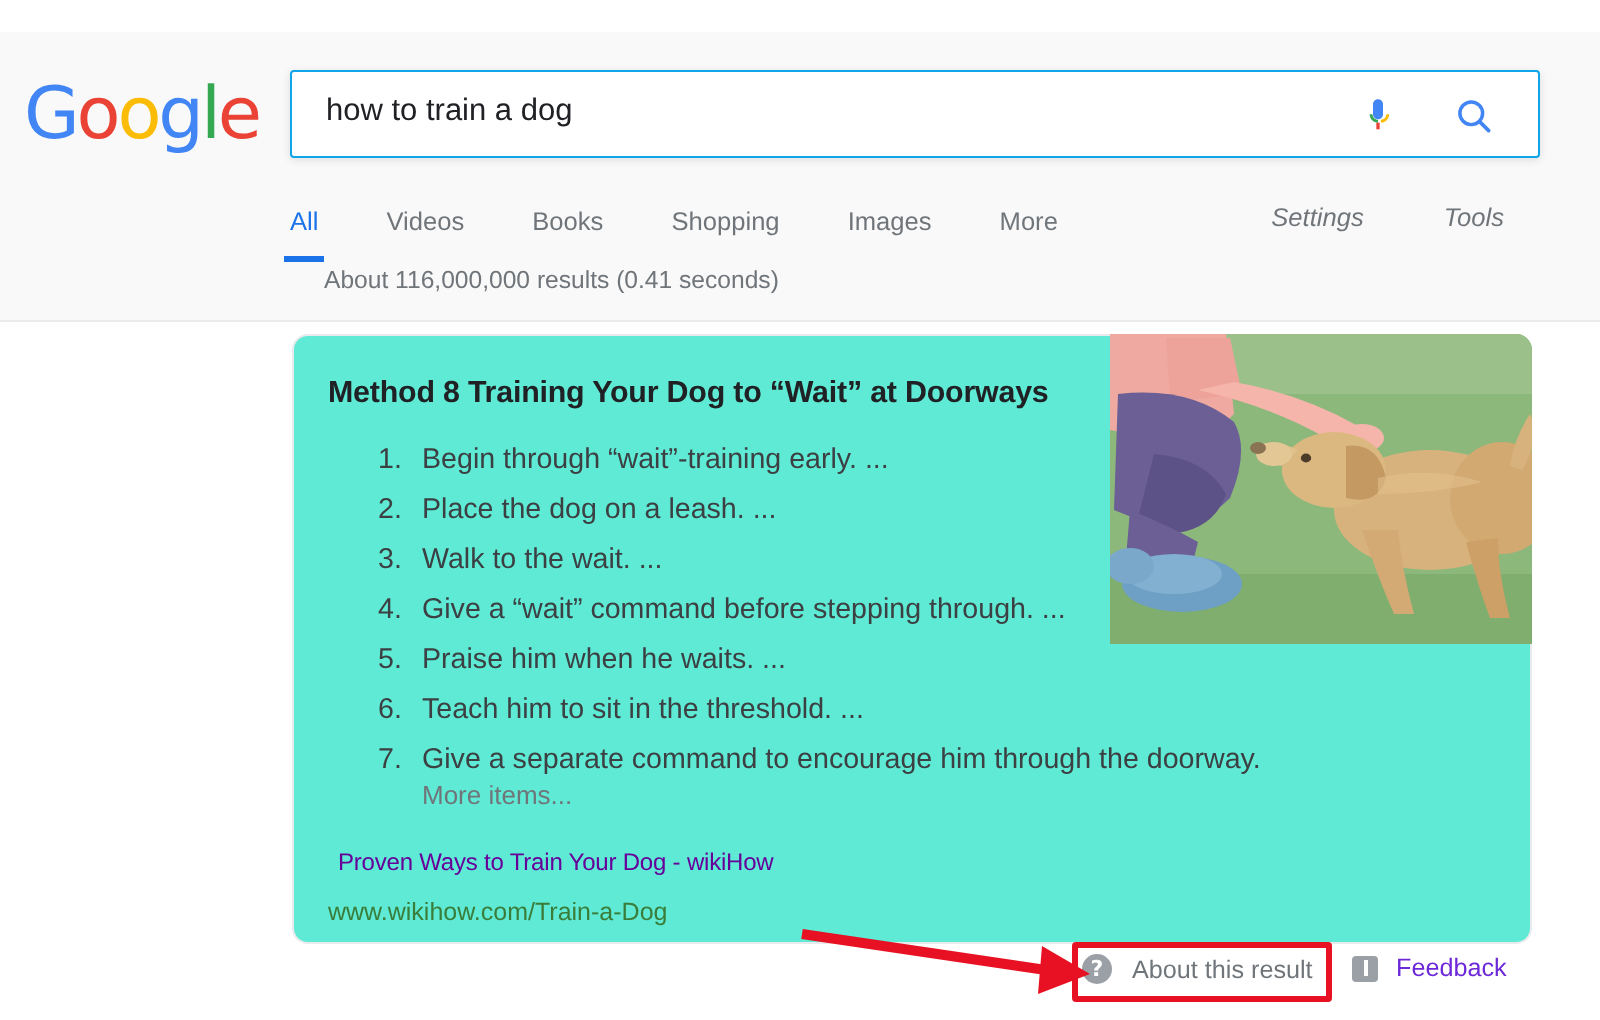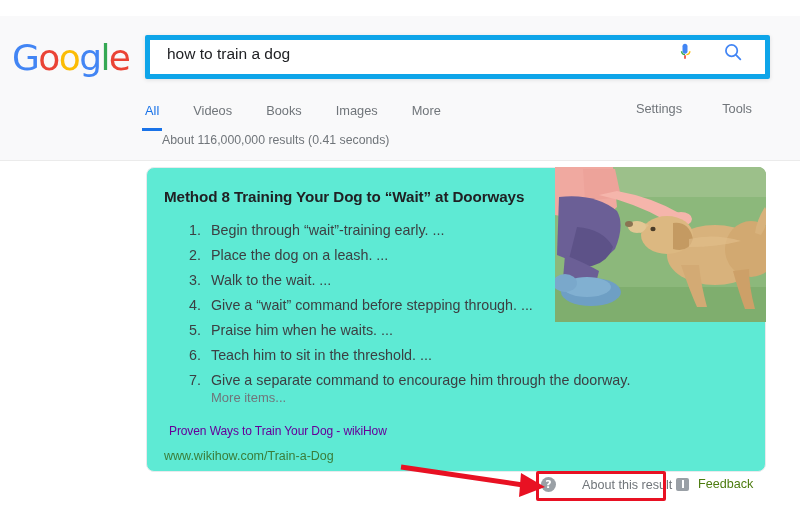--- a/index.html
+++ b/index.html
@@ -22,24 +22,24 @@
     font-size: 36px; line-height: 40px;
     font-family: "DejaVu Sans", sans-serif;
     letter-spacing: -1.6px; font-weight: 400; user-select: none;
   }
   .logo span { display: inline-block; }
 
   .searchbox {
     position: absolute; left: 145px; top: 19px;
     width: 625px; height: 44px;
     background: #fff;
-    border: 5px solid #0ea5e9;
+    border: 1px solid #0ea5e9;
     border-radius: 2px;
     box-shadow: 0 1px 4px rgba(32,33,36,.12);
-    display: flex; align-items: flex-end;
+    display: flex; align-items: flex-start;
   }
   .search-input {
     flex: 1 1 auto; border: none; outline: none;
     font-size: 15.5px; color: #202124;
     font-family: "Liberation Sans", sans-serif;
     padding: 0 14px 0 17px; background: transparent; height: 40px;
   }
   .sb-icon { width: 44px; height: 44px; display: flex; align-items: center; justify-content: center; cursor: pointer; }
   .sb-icon.mic { margin-right: 4px; }
   .sb-icon.search { margin-right: 10px; }
@@ -57,21 +57,21 @@
   }
   .tab.active { color: #1a73e8; }
   .tab.active::after {
     content: ""; position: absolute; left: -3px; right: -3px; bottom: 0;
     height: 3px; background: #1a73e8;
   }
   .tabs-right {
     position: absolute; top: 80px; right: 48px;
     display: flex; font-size: 12.8px;
   }
-  .tabs-right .tab { margin-right: 0; margin-left: 40px; }
+  .tabs-right .tab { margin-right: 0; margin-left: 40px; font-style: italic; }
 
   
   .stats {
     position: absolute; left: 162px; top: 133px;
     font-size: 12.3px; color: #70757a;
   }
 
   
   .card {
     position: absolute; left: 146px; top: 167px;
@@ -115,26 +115,26 @@
   .result-url {
     position: absolute; left: 17px; top: 281px;
     font-size: 12.5px; color: #3a7d3a;
   }
 
   
   .about-result {
     position: absolute; left: 541px; top: 477px;
     display: flex; align-items: center; cursor: pointer;
   }
-  .about-label { font-size: 12.6px; color: #70757a; margin-left: 26px; text-align: center; }
+  .about-label { font-size: 12.6px; color: #70757a; margin-left: 10px; text-align: center; }
   .feedback {
     position: absolute; left: 676px; top: 477px;
     display: flex; align-items: center; cursor: pointer;
   }
-  .feedback-label { font-size: 12.6px; color: #4d7c0f; margin-left: 9px; }
+  .feedback-label { font-size: 12.6px; color: #6d28d9; margin-left: 9px; }
 
   .qmark {
     width: 15px; height: 15px; border-radius: 50%;
     background: #9aa0a6; color: #fff;
     font-size: 11px; line-height: 15px; text-align: center;
     font-family: "DejaVu Sans", sans-serif; font-weight: bold;
   }
   .fb-icon {
     width: 13px; height: 13px; border-radius: 2px;
     background: #9aa0a6; position: relative;
@@ -182,20 +182,21 @@
           <circle cx="10.5" cy="10.5" r="6.2" fill="none" stroke="#4285f4" stroke-width="1.9"></circle>
           <line x1="15.2" y1="15.2" x2="20" y2="20" stroke="#4285f4" stroke-width="2" stroke-linecap="round"></line>
         </svg>
       </div>
     </div>
 
     <div class="tabs">
       <div class="tab active">All</div>
       <div class="tab">Videos</div>
       <div class="tab">Books</div>
+      <div class="tab">Shopping</div>
       <div class="tab">Images</div>
       <div class="tab">More</div>
     </div>
 
     <div class="tabs-right">
       <div class="tab">Settings</div>
       <div class="tab">Tools</div>
     </div>
   </div>
 

